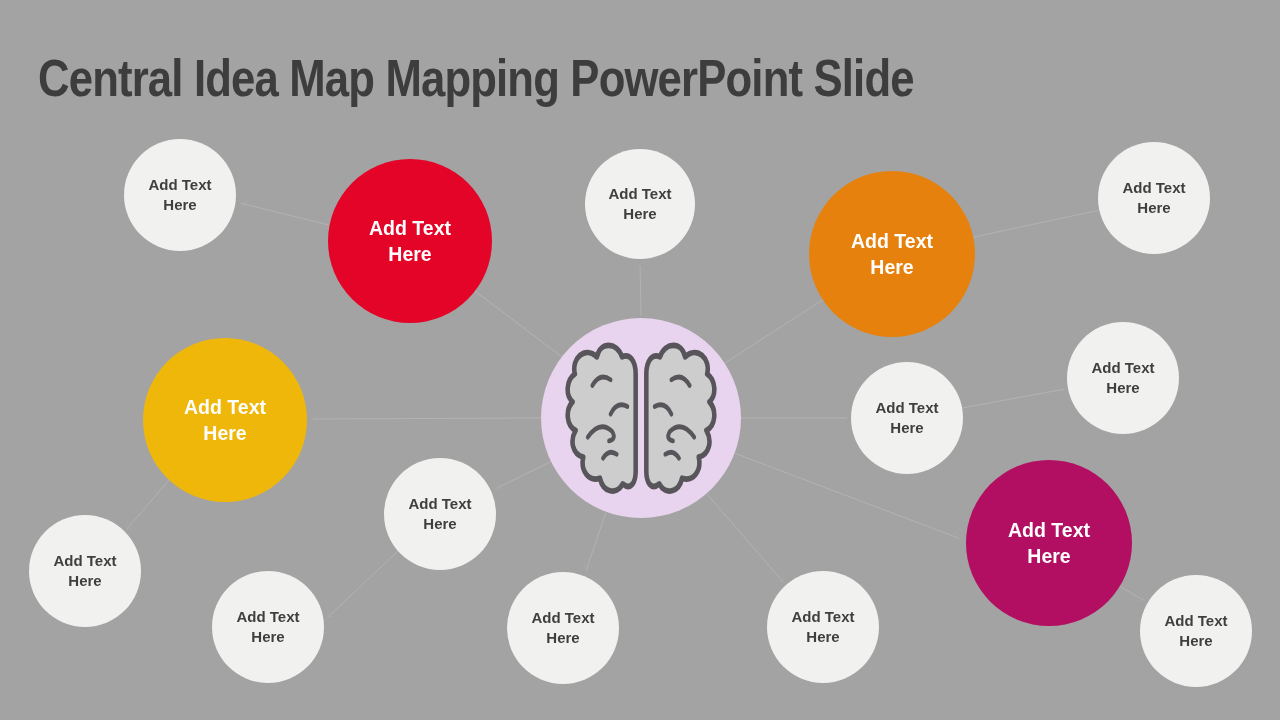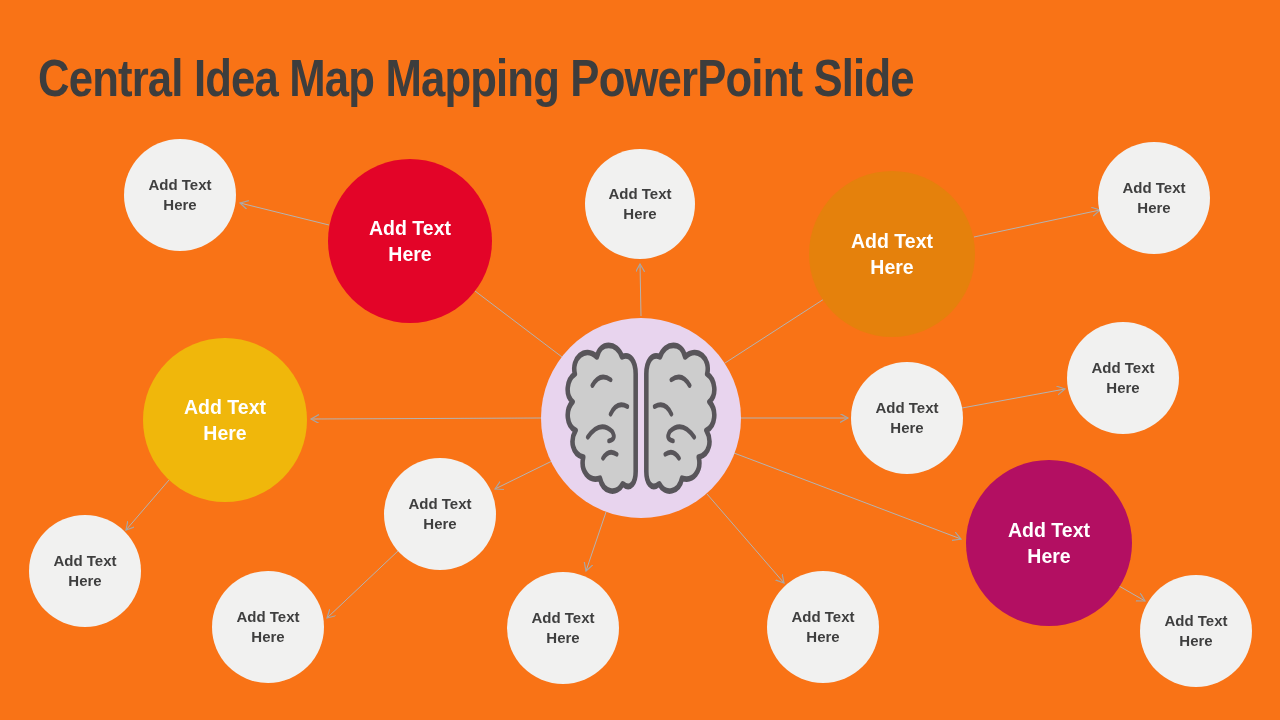--- a/index.html
+++ b/index.html
@@ -1,19 +1,19 @@
 <!DOCTYPE html>
 <html><head>
 <meta charset="utf-8">
 <style>
   html,body{margin:0;padding:0;background:#ffffff;}
   .slide{
     position:relative;
     width:1280px;height:720px;
-    background:#f97316;
+    background:#a3a3a3;
     overflow:hidden;
     font-family:"Liberation Sans","DejaVu Sans",sans-serif;
   }
   .title{
     position:absolute;
     left:38px;top:48px;
     font-size:52px;
     font-weight:bold;
     color:#3d3d3d;
     white-space:nowrap;

